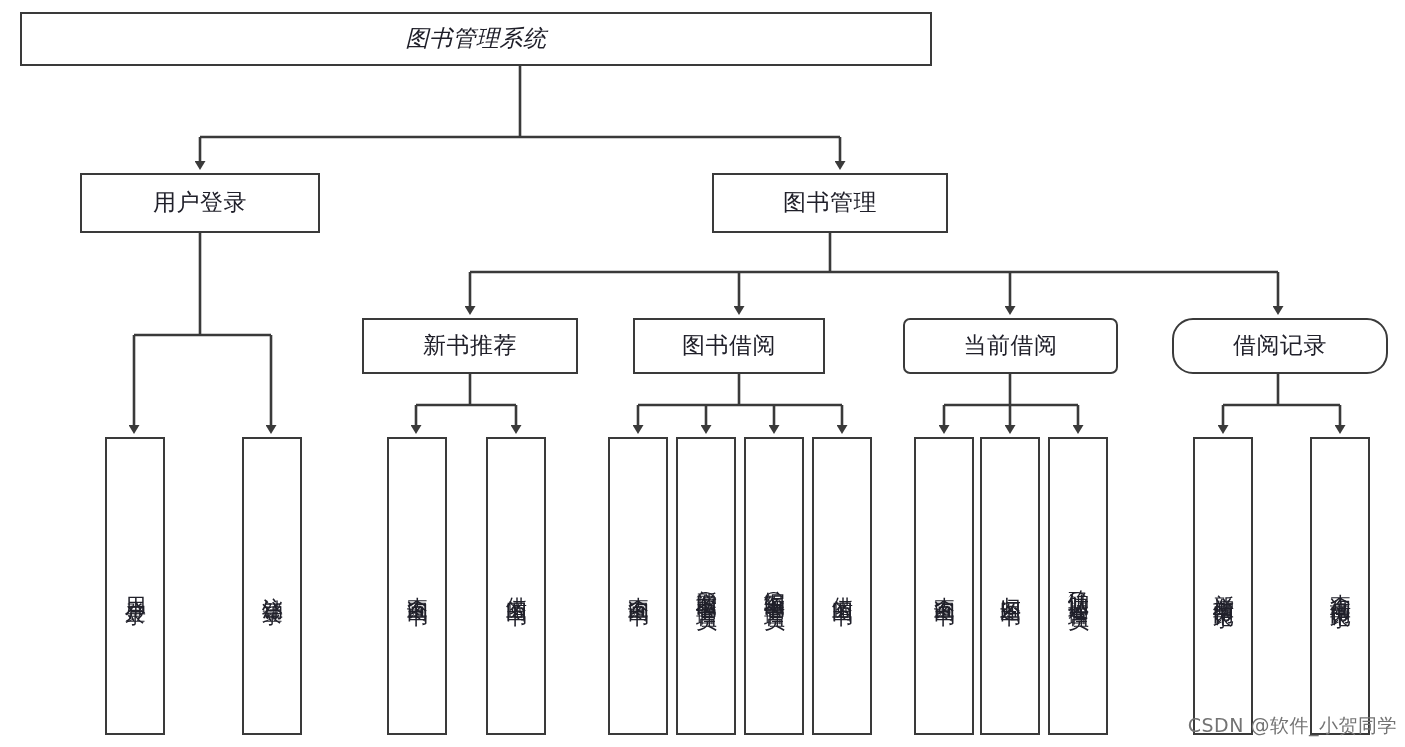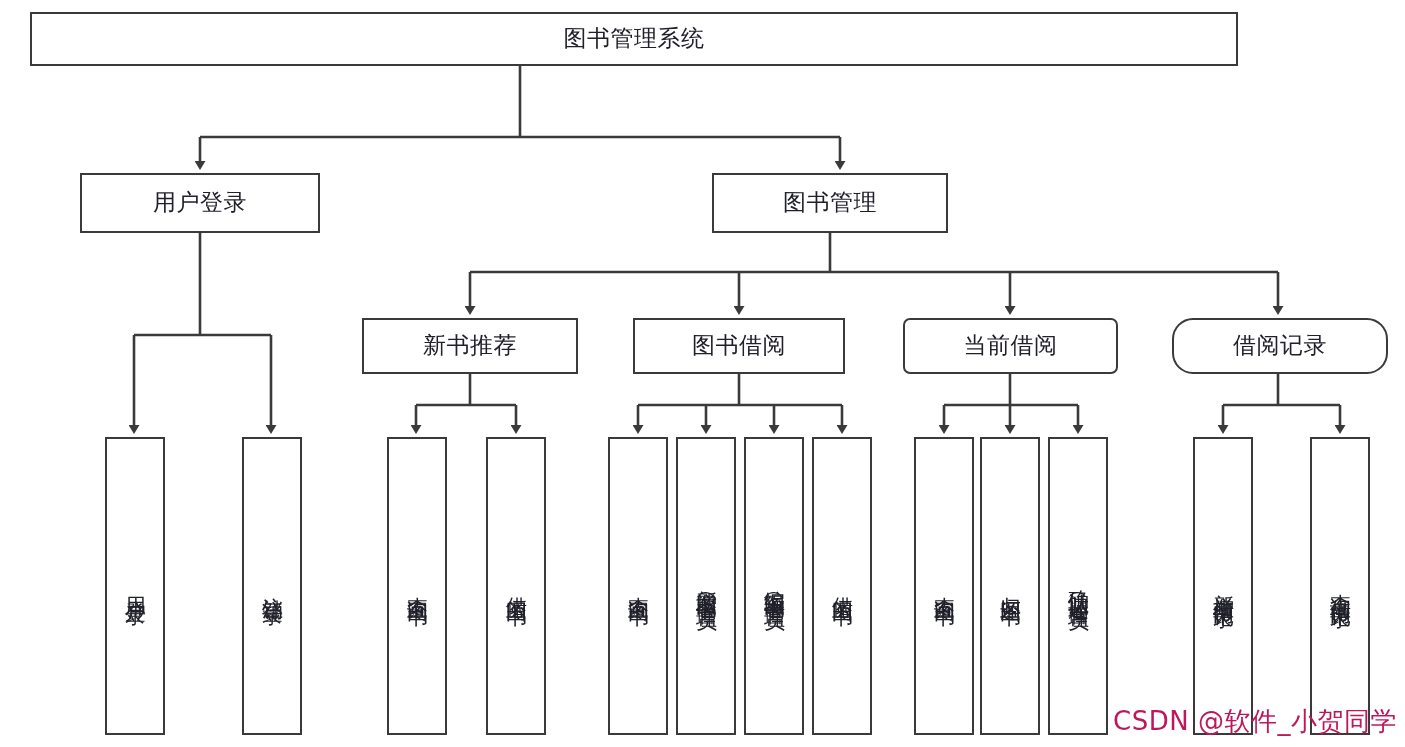--- a/index.html
+++ b/index.html
@@ -52,22 +52,22 @@
     text-orientation: upright;
     white-space: nowrap;
     letter-spacing: 3px;
     line-height: 1;
     display: block;
   }
   .watermark {
     position: absolute;
     right: 8px;
     bottom: 8px;
-    font-size: 26px;
-    color: #be185d;
+    font-size: 19px;
+    color: #737373;
     letter-spacing: 0.5px;
     white-space: nowrap;
     pointer-events: none;
   }
 </style>
 </head>
 <body>
 
 <div id="stage">
 
@@ -114,35 +114,35 @@
       <path d="M1010,405 L1010,426" marker-end="url(#arrow)"></path>
       <path d="M1078,405 L1078,426" marker-end="url(#arrow)"></path>
 
       <path d="M1278,374 L1278,405"></path>
       <path d="M1223,405 L1340,405"></path>
       <path d="M1223,405 L1223,426" marker-end="url(#arrow)"></path>
       <path d="M1340,405 L1340,426" marker-end="url(#arrow)"></path>
     </g>
   </svg>
 
-  <div class="node root horiz" style="left:30px; top:12px; width:1208px; height:54px;">
+  <div class="node root horiz" style="left:20px; top:12px; width:912px; height:54px;font-style:italic;">
     <span>图书管理系统</span>
   </div>
 
   <div class="node horiz" style="left:80px; top:173px; width:240px; height:60px;">
     <span>用户登录</span>
   </div>
   <div class="node horiz" style="left:712px; top:173px; width:236px; height:60px;">
     <span>图书管理</span>
   </div>
 
   <div class="node horiz" style="left:362px; top:318px; width:216px; height:56px;">
     <span>新书推荐</span>
   </div>
-  <div class="node horiz" style="left:633px; top:318px; width:212px; height:56px;">
+  <div class="node horiz" style="left:633px; top:318px; width:192px; height:56px;">
     <span>图书借阅</span>
   </div>
   <div class="node horiz" style="left:903px; top:318px; width:215px; height:56px;border-radius:7px;">
     <span>当前借阅</span>
   </div>
   <div class="node horiz" style="left:1172px; top:318px; width:216px; height:56px;border-radius:21px;">
     <span>借阅记录</span>
   </div>
 
   <div class="node leaf" style="left:105px; top:437px; width:60px; height:298px;">

